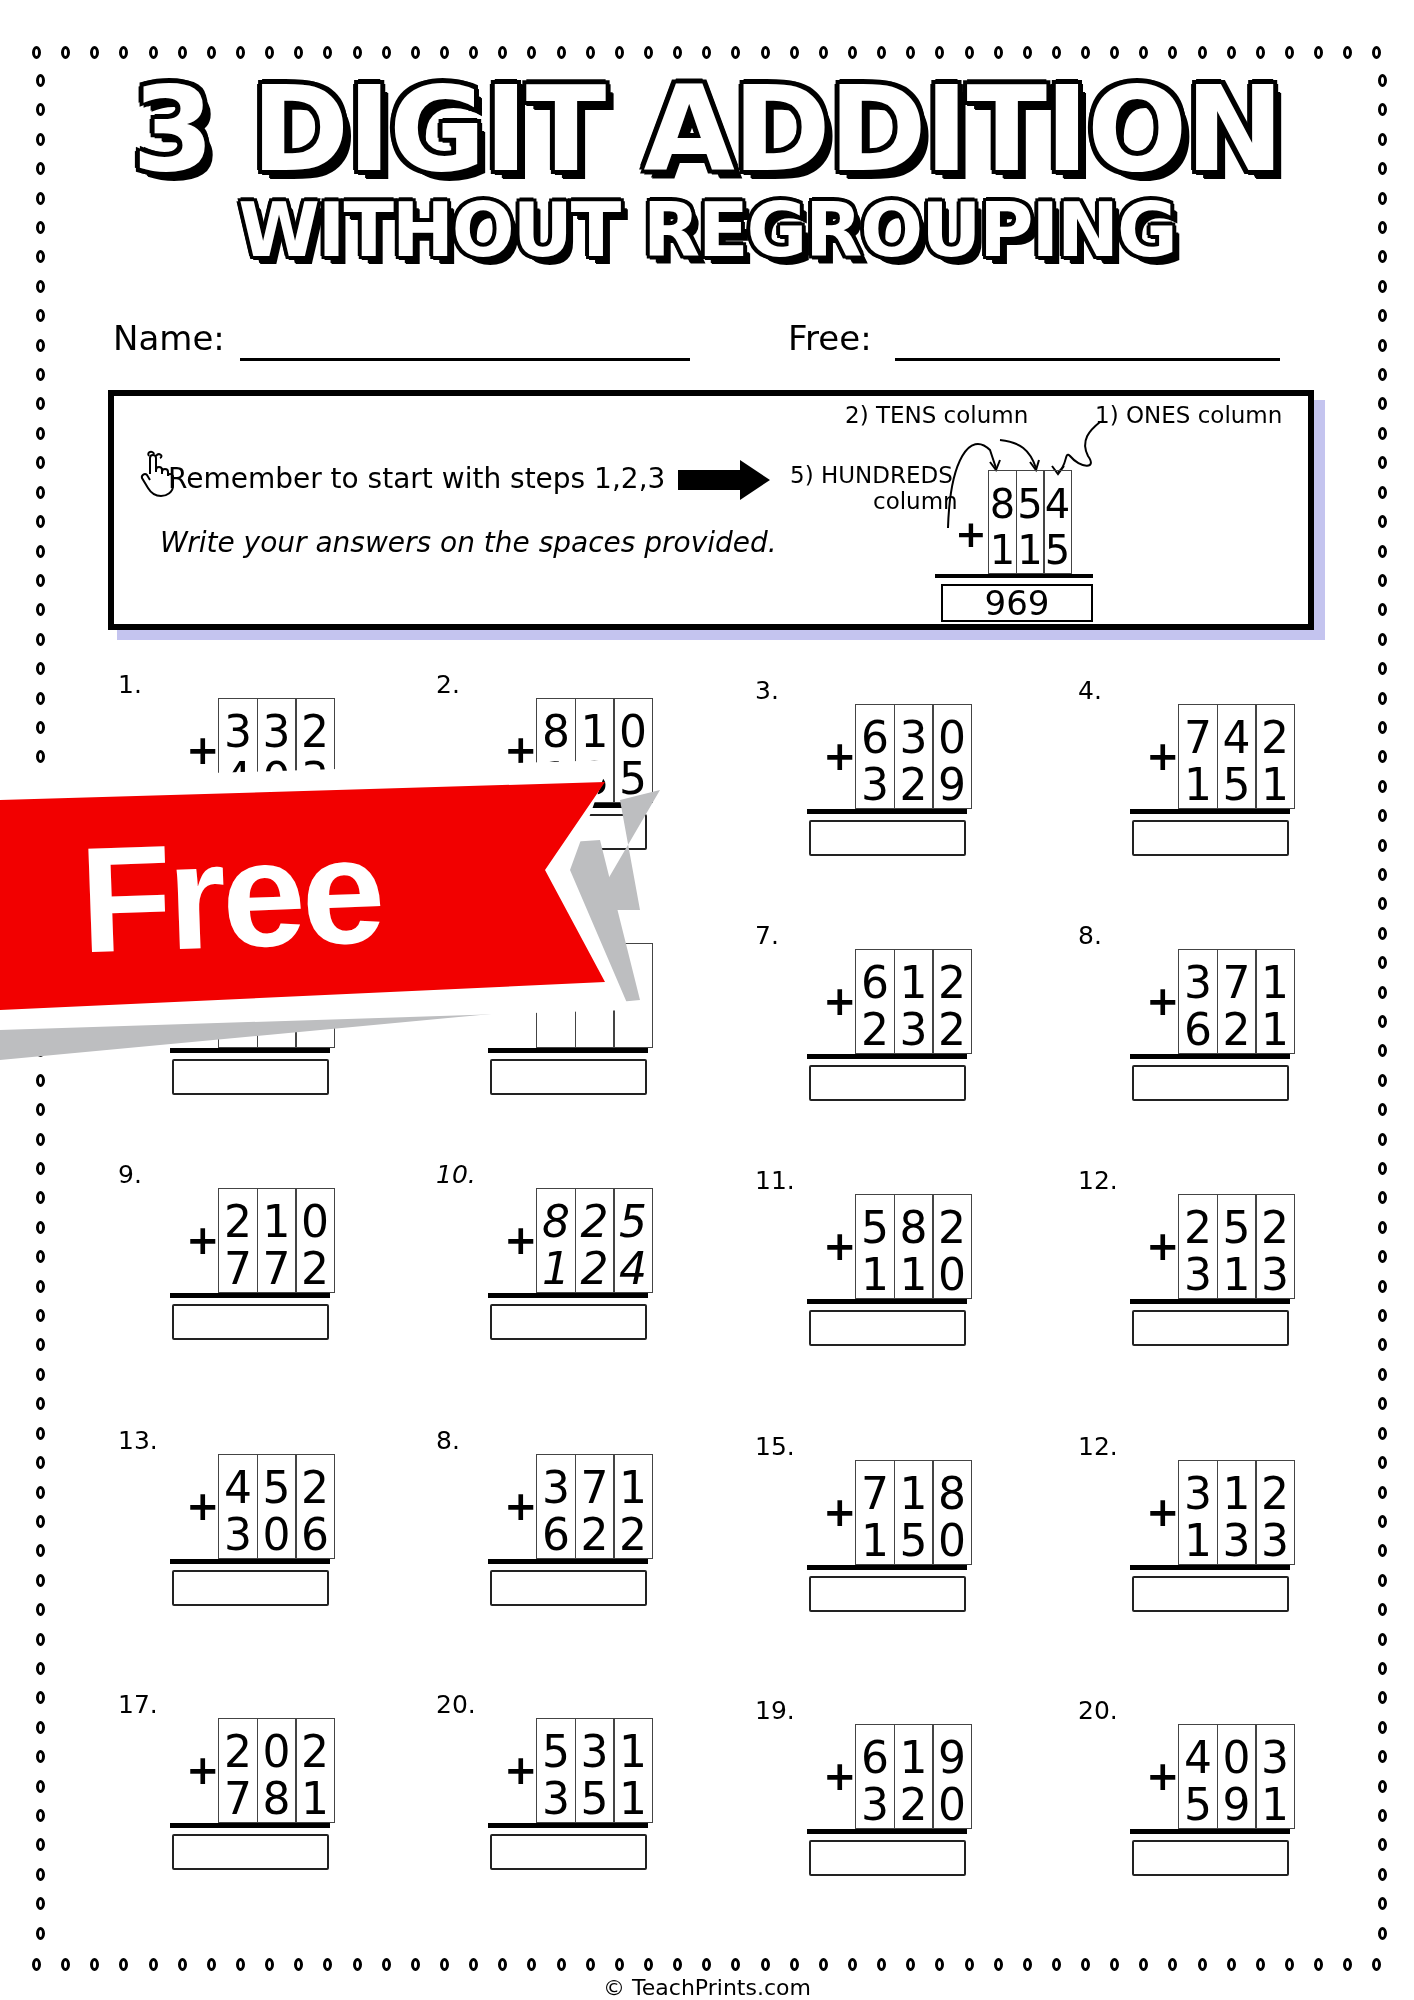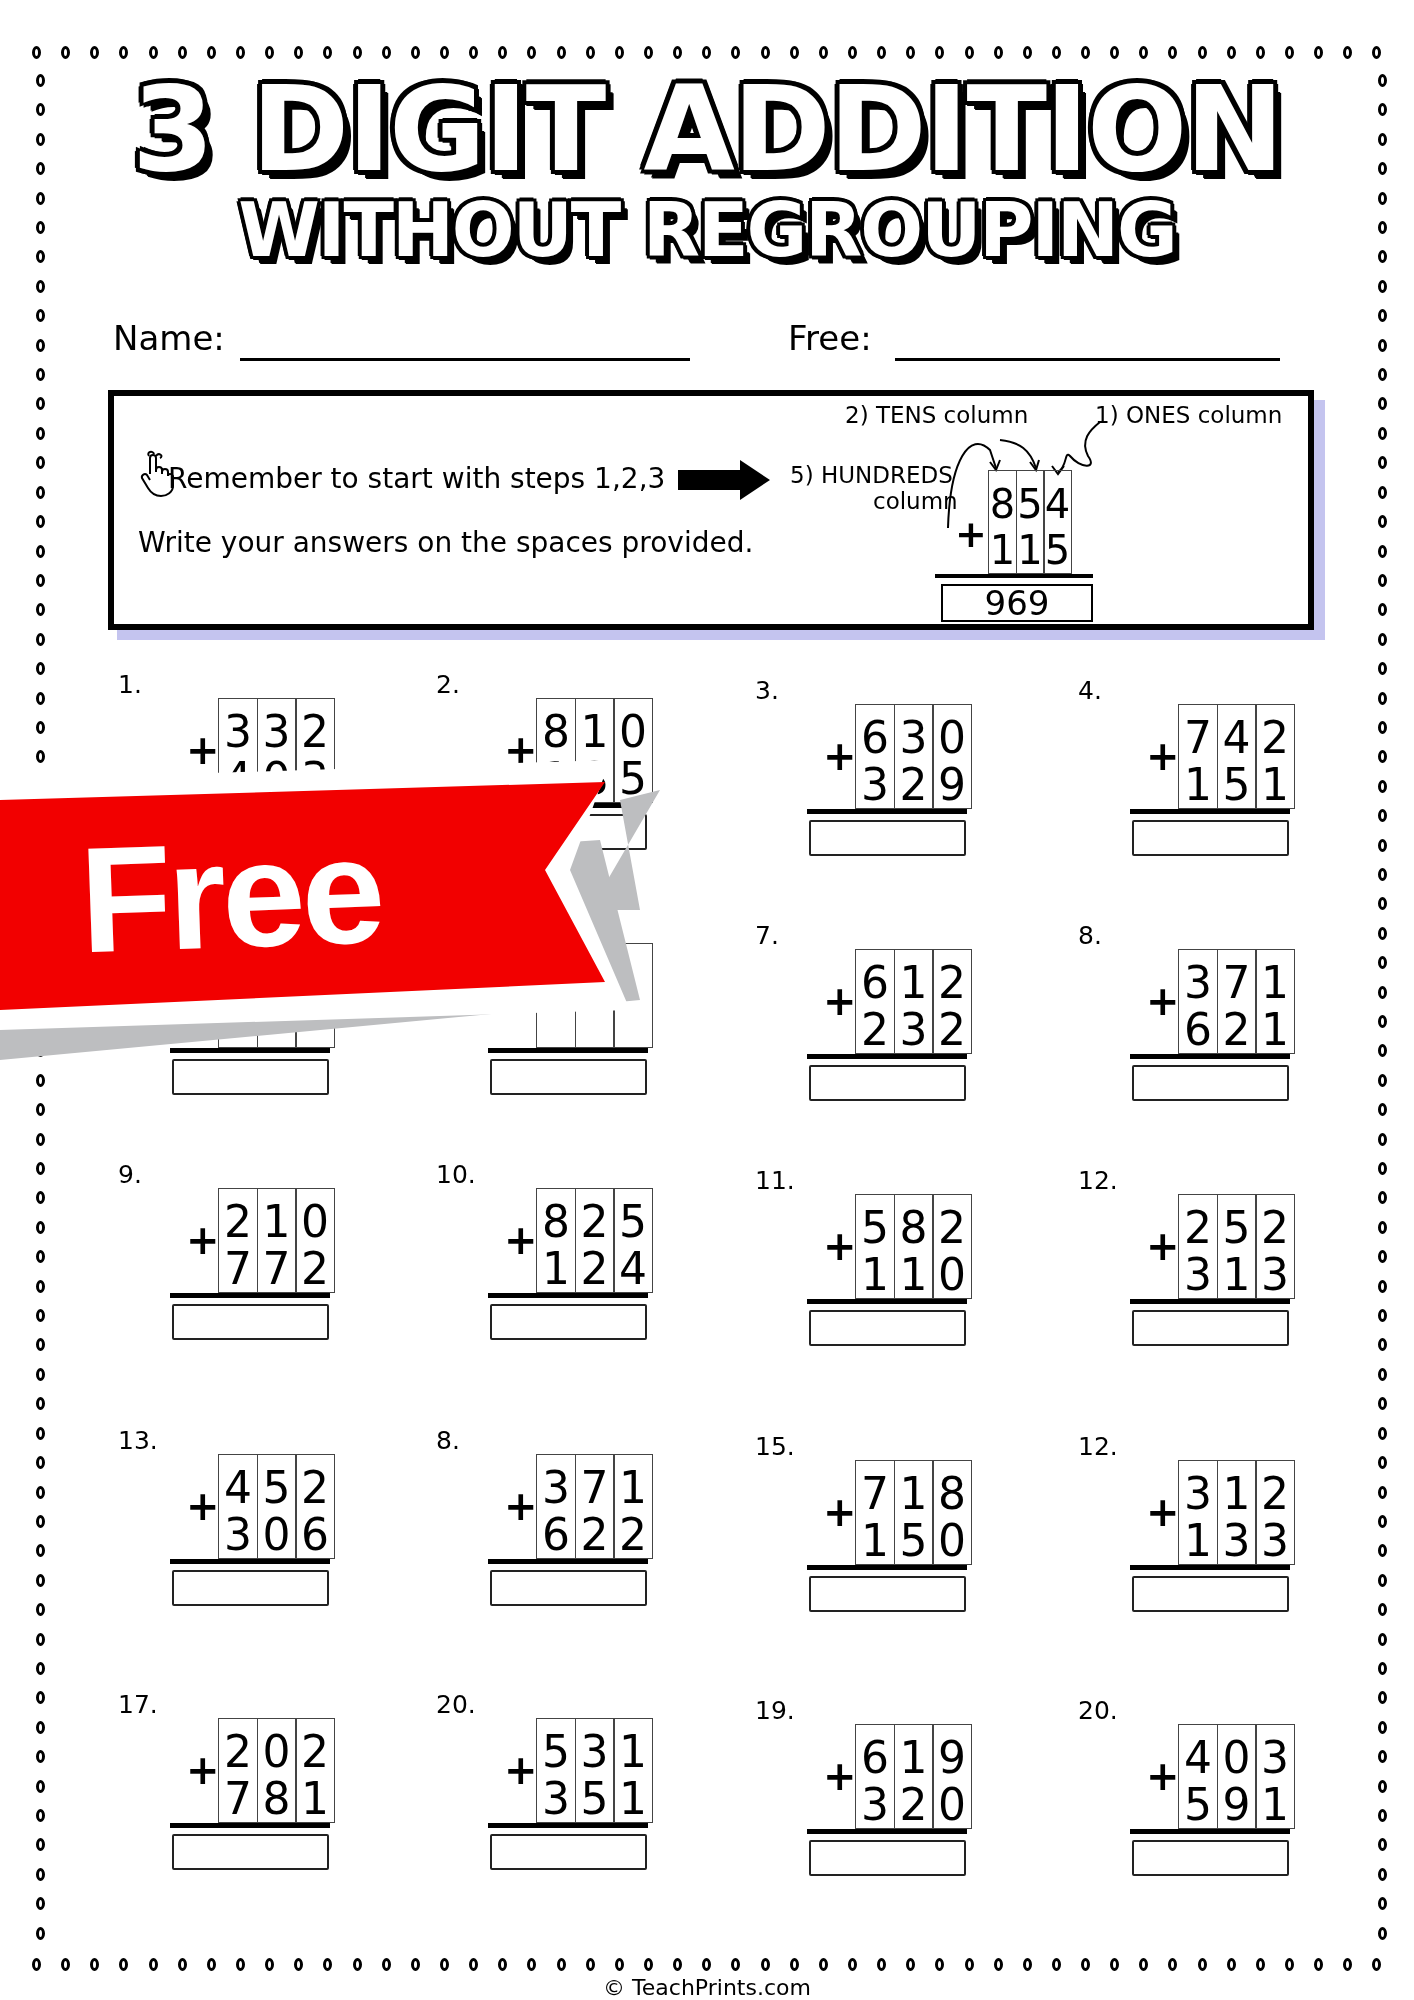--- a/index.html
+++ b/index.html
@@ -282,21 +282,21 @@
 <div class="instr-shadow"></div>
 <div class="instr-box"></div>
 
 <span style="position:absolute; left:136px; top:450px; width:40px; height:48px;">
   <svg width="40" height="48" viewBox="0 0 40 48" fill="none" stroke="#000" stroke-width="2">
     <path d="M14 24 V8 a3 3 0 0 1 6 0 V22 M20 20 a3 3 0 0 1 6 0 V24 M26 22 a3 3 0 0 1 6 0 V26 M32 25 a3 3 0 0 1 5 1 V36 c0 6 -6 10 -12 10 c-6 0 -10 -3 -13 -8 L6 28 a3 3 0 0 1 5 -3 L14 30"></path>
     <path d="M13 6 c-3 -4 4 -6 5 -2 M20 6 c3 -4 8 0 4 2"></path>
   </svg>
 </span>
 <div class="instr-text" style="left:168px; top:462px;">Remember to start with steps 1,2,3</div>
-<div class="instr-text" style="left:138px; top:526px;">Write your answers on the spaces provided.</div>
+<div class="instr-text" style="left:160px; top:526px;font-style:italic;">Write your answers on the spaces provided.</div>
 
 <span class="arrow" style="left:676px; top:458px;">
   <svg width="96" height="44" viewBox="0 0 96 44">
       <path d="M2 12 H64 V2 L94 22 L64 42 V32 H2 Z" fill="#000"></path>
     </svg>
 </span>
 
 <div class="col-label" style="left:845px; top:402px;">2) TENS column</div>
 <div class="col-label" style="left:1095px; top:402px;">1) ONES column</div>
 <div class="col-label" style="left:790px; top:462px;">5) HUNDREDS</div>
@@ -507,21 +507,21 @@
           <span class="p-digit">7</span>
         </div>
         <div class="p-col">
           <span class="p-digit">0</span>
           <span class="p-digit">2</span>
         </div>
       </div>
       <div class="p-bar" style="left: 52px; top: 133px; width: 160px;"></div>
       <div class="p-answer" style="left: 54px; top: 144px; width: 157px;"></div>
     </div>
-    <div class="problem" style="left: 436px; top: 1160px;">
+    <div class="problem" style="left: 436px; top: 1160px; font-style: italic;">
       <span class="p-num">10.</span>
       <span class="p-plus" style="left: 68px; top: 60px;">+</span>
       <div class="p-grid" style="left: 100px; top: 28px;">
         <div class="p-col">
           <span class="p-digit">8</span>
           <span class="p-digit">1</span>
         </div>
         <div class="p-col">
           <span class="p-digit">2</span>
           <span class="p-digit">2</span>

